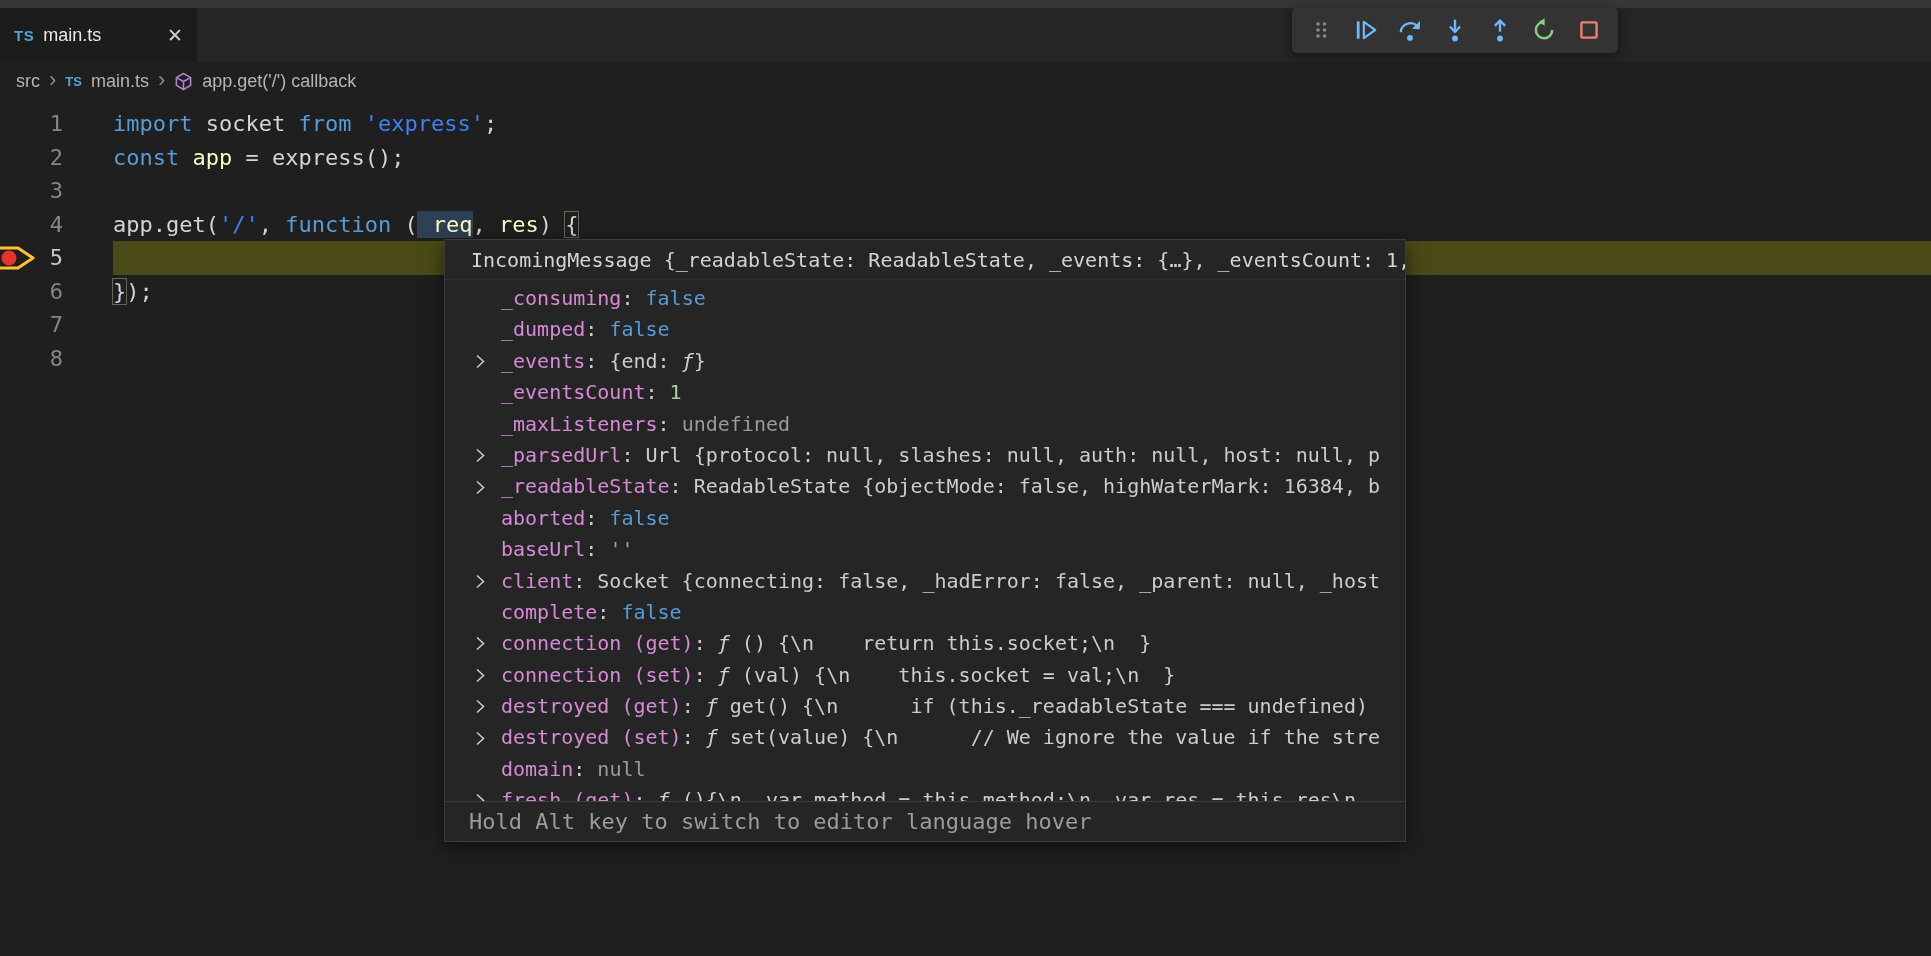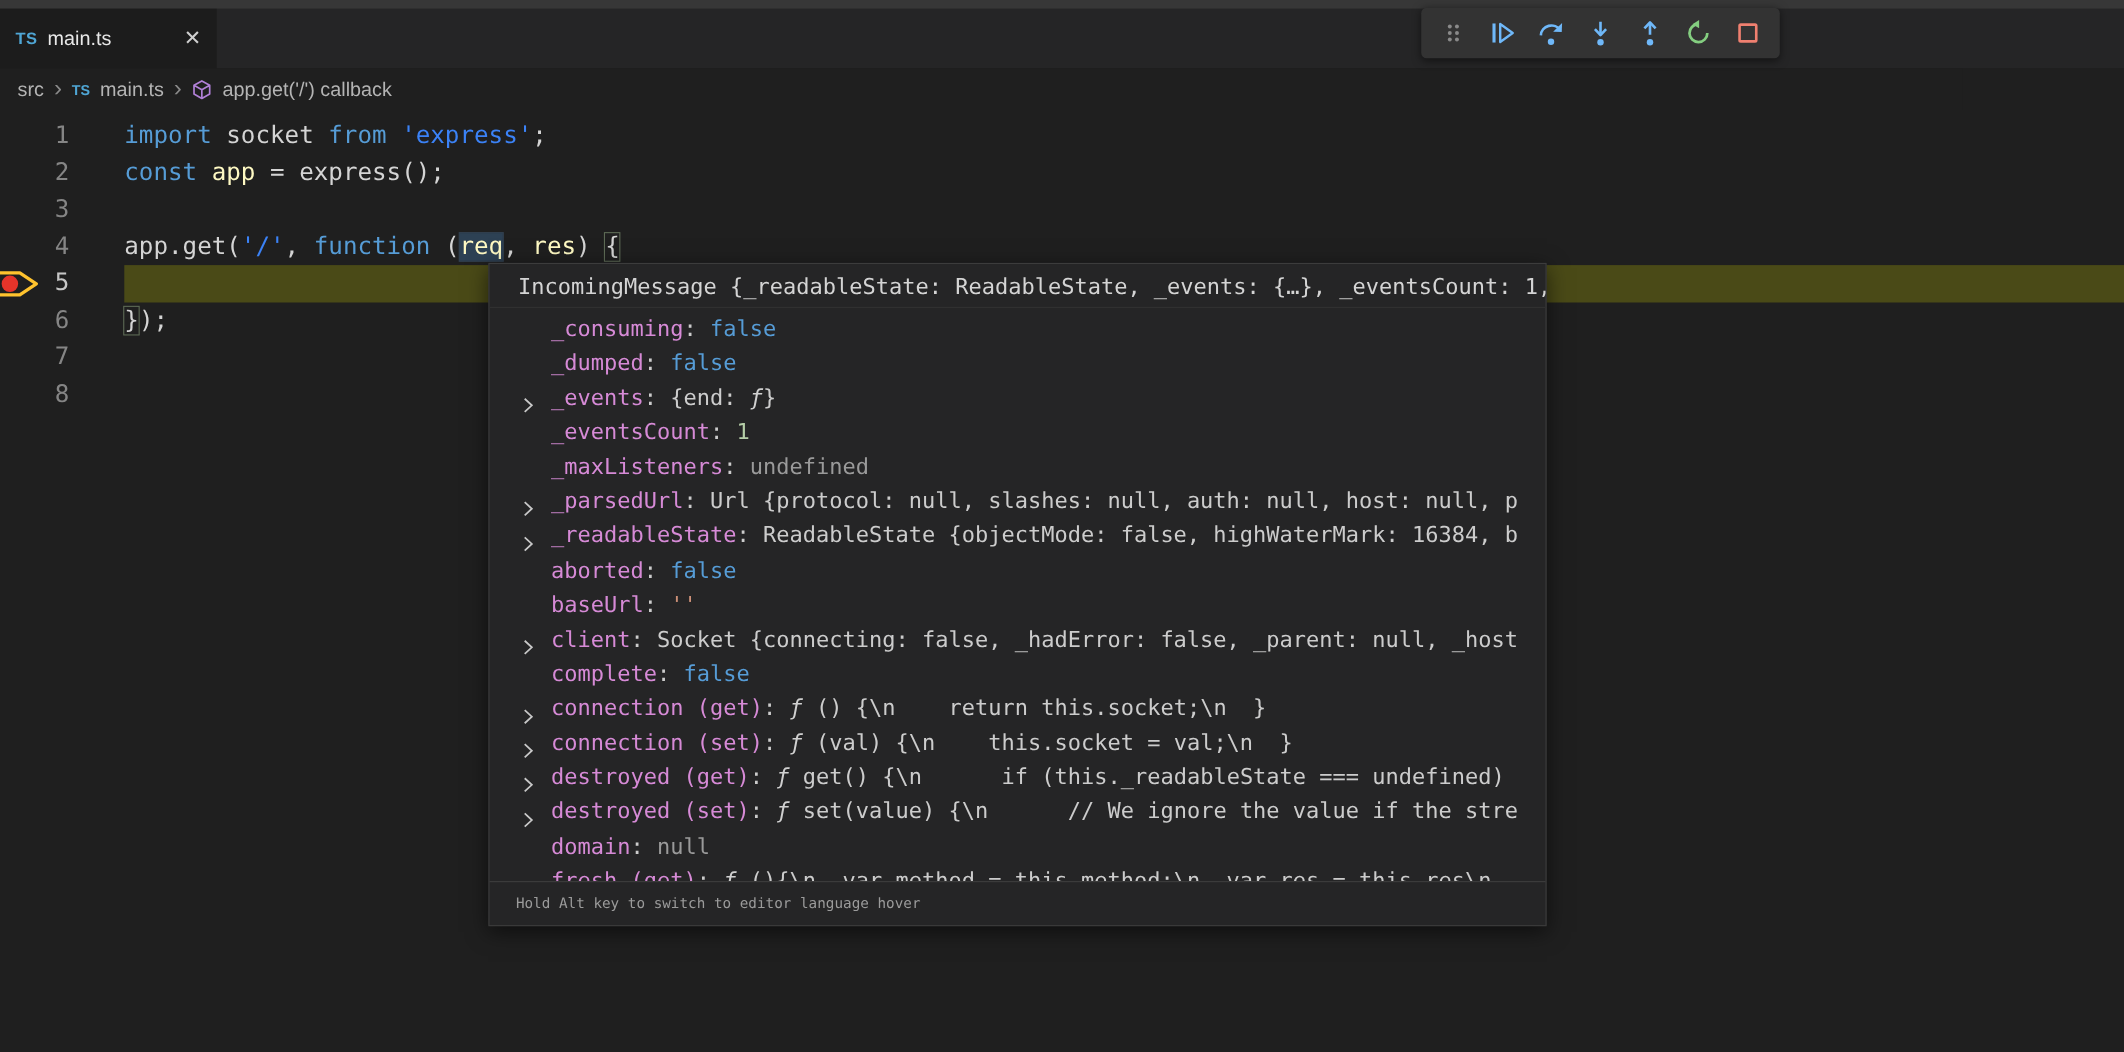--- a/index.html
+++ b/index.html
@@ -37,47 +37,47 @@
     color:#858585; font-family:"DejaVu Sans Mono", monospace; }
   .code-line.active .line-num { color:#c6c6c6; }
   .bp-hit-icon { position:absolute; left:-12px; top:2px; }
   .code-content { position:relative; z-index:1; white-space:pre; font-family:"DejaVu Sans Mono", monospace;
     font-size:22px; line-height:33.5px; color:#d4d4d4; }
   .tok-kw  { color:#569cd6;margin-top:20px; }
   .tok-pl  { color:#d4d4d4; }
   .tok-str { color:#3b82f6; }
   .tok-num { color:#b5cea8; }
   .tok-var { color:#fef9c3; }
-  .word-hl { background:rgba(56,92,128,0.55); outline:1px solid rgba(80,120,160,0.4); }
+  .word-hl { background:rgba(56,92,128,0.55); outline:1px solid rgba(80,120,160,0.4);padding-left:15px; }
   .bracket-box { outline:1px solid #5d6a55; }
   .bp-dot { display:inline-block; width:17px; height:17px; border-radius:50%;
     background:#e5342a; vertical-align:-1px; margin:0 4px 0 3px; }
   .step-marker svg { vertical-align:-4px; margin-right:4px; }
 
   
   .tooltip { position:absolute; left:444px; top:239px; width:962px; background:#252526;
     border:1px solid #3c3c3c; box-shadow:0 5px 18px rgba(0,0,0,.55); z-index:20;
     font-family:"DejaVu Sans Mono", monospace; }
   .tt-header { height:40px; line-height:40px; padding-left:26px; color:#d4d4d4; font-size:20px;
     white-space:pre; overflow:hidden; border-bottom:1px solid #303030; }
   .tt-body { height:521px; overflow:hidden; padding-top:3px; }
   .tt-row { height:31.4px; line-height:31.4px; padding-left:29px; white-space:pre;
-    font-size:20px; display:flex; align-items:flex-end; overflow:hidden; }
+    font-size:20px; display:flex; align-items:center; overflow:hidden; }
   .chev { flex:0 0 27px; display:flex; align-items:center; }
   .chev svg { display:block; }
   .chev-spacer { flex:0 0 27px; }
   .c-n { color:#d68ad6; }
   .c-p { color:#cccccc; }
   .c-b { color:#569cd6; }
   .c-g { color:#b5cea8; }
   .c-u { color:#9a9a9a; }
   .c-s { color:#ce9178; }
   .c-f { color:#d0d0d0; font-style:italic; }
   .tt-footer { height:40px; border-top:1px solid #3f3f3f; display:flex; align-items:center;
-    padding-left:24px; color:#9b9b9b; font-size:13px; white-space:pre; }
+    padding-left:24px; color:#9b9b9b; font-size:22px; white-space:pre; }
 </style>
 </head>
 <body>
 
 <div class="top-strip"></div>
 
 <div class="tabbar">
   <div class="tab">
     <span class="ts-icon">TS</span>
     <span class="tab-title">main.ts</span>

